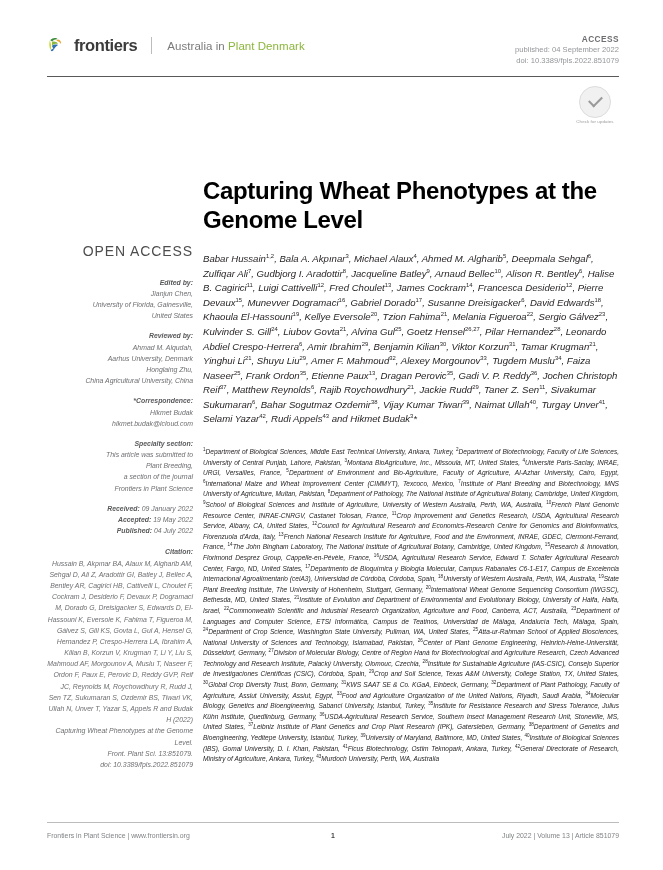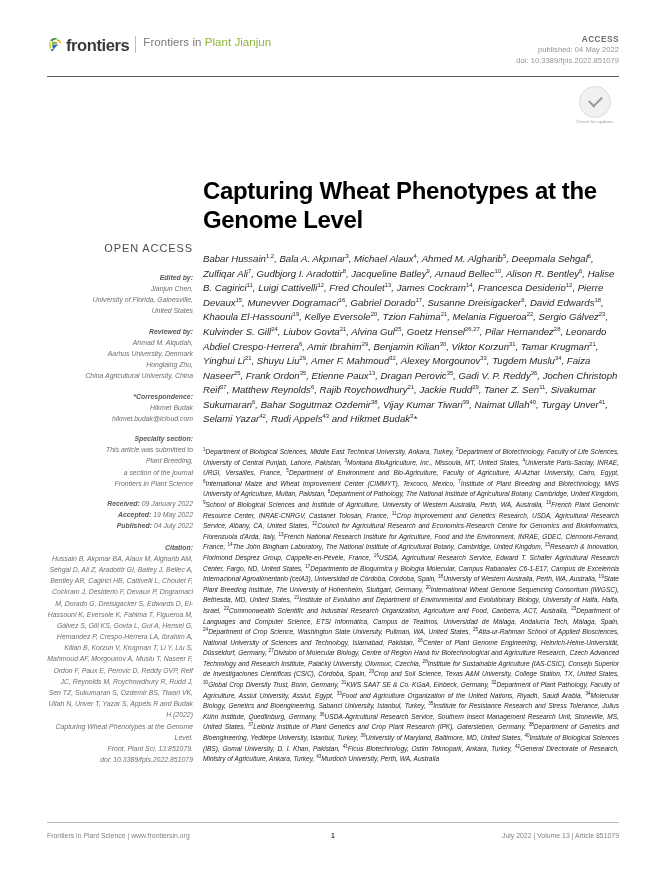--- a/index.html
+++ b/index.html
@@ -28,20 +28,22 @@
     left: 47px;
     top: 34px;
     right: 44px;
     height: 34px;
   }
   .brand {
     position: absolute;
     left: 0;
     top: 2px;
     display: flex;
+    align-items: center;
+    gap: 8px;
   }
   .brand-logo {
     width: 19px;
     height: 19px;
     position: relative;
     flex: none;
   }
   .brand-word {
     font-size: 16.5px;
     font-weight: bold;
@@ -130,21 +132,21 @@
     position: absolute;
     left: 47px;
     top: 240px;
     width: 146px;
     text-align: right;
     color: #6d6e71;
     font-size: 6.9px;
     line-height: 1.62;
   }
   .open-access {
-    font-size: 11px;
+    font-size: 14px;
     letter-spacing: 0.9px;
     color: #4d4d4f;
     margin-bottom: 14px;
     font-weight: normal;
   }
   .meta-block { margin-bottom: 9px; }
   .meta-head {
     font-weight: bold;
     font-style: italic;
     color: #58595b;
@@ -248,26 +250,26 @@
           <path d="M3.2 4.2 C5.6 1.6 9.3 1.3 10.8 3.4 C9.0 3.0 6.4 3.9 5.2 5.6 Z" fill="#3e8c3e"></path>
           <path d="M10.9 3.5 C13.4 3.9 14.6 6.2 13.8 8.0 C12.9 6.3 11.3 5.0 9.3 4.7 Z" fill="#f0a32c"></path>
           <path d="M5.1 5.8 C7.3 5.0 10.0 6.0 11.0 7.8 C8.6 7.5 6.3 8.2 5.0 9.5 Z" fill="#8cb63c"></path>
           <path d="M4.9 9.7 C6.6 8.4 9.3 8.1 11.1 8.9 C9.1 10.0 7.4 11.9 6.8 13.9 Z" fill="#2f6fb2"></path>
           <path d="M2.8 4.5 C4.2 7.2 4.4 11.0 3.6 14.2 C2.2 11.5 1.9 7.3 2.8 4.5 Z" fill="#c7d92e"></path>
           <path d="M3.7 14.4 C5.0 12.9 6.0 11.6 6.7 14.1 C5.8 15.2 4.6 15.6 3.7 14.4 Z" fill="#2f6fb2"></path>
         </svg>
       </span>
       <span class="brand-word">frontiers</span>
       <span class="brand-rule"></span>
-      <span class="journal-name"><span>Frontiers in </span><span class="jn-accent">Plant Jianjun</span></span>
+      <span class="journal-name"><span>Australia in </span><span class="jn-accent">Plant Denmark</span></span>
     </div>
 
     <div class="pubinfo">
       <div class="ptype">ACCESS</div>
-      <div class="pline">published: 04 May 2022</div>
+      <div class="pline">published: 04 September 2022</div>
       <div class="pline">doi: 10.3389/fpls.2022.851079</div>
     </div>
   </div>
   <div class="masthead-rule"></div>
 
   <div class="crossmark">
     <div class="crossmark-circle"></div>
     <div class="crossmark-label">Check for updates</div>
   </div>
 

